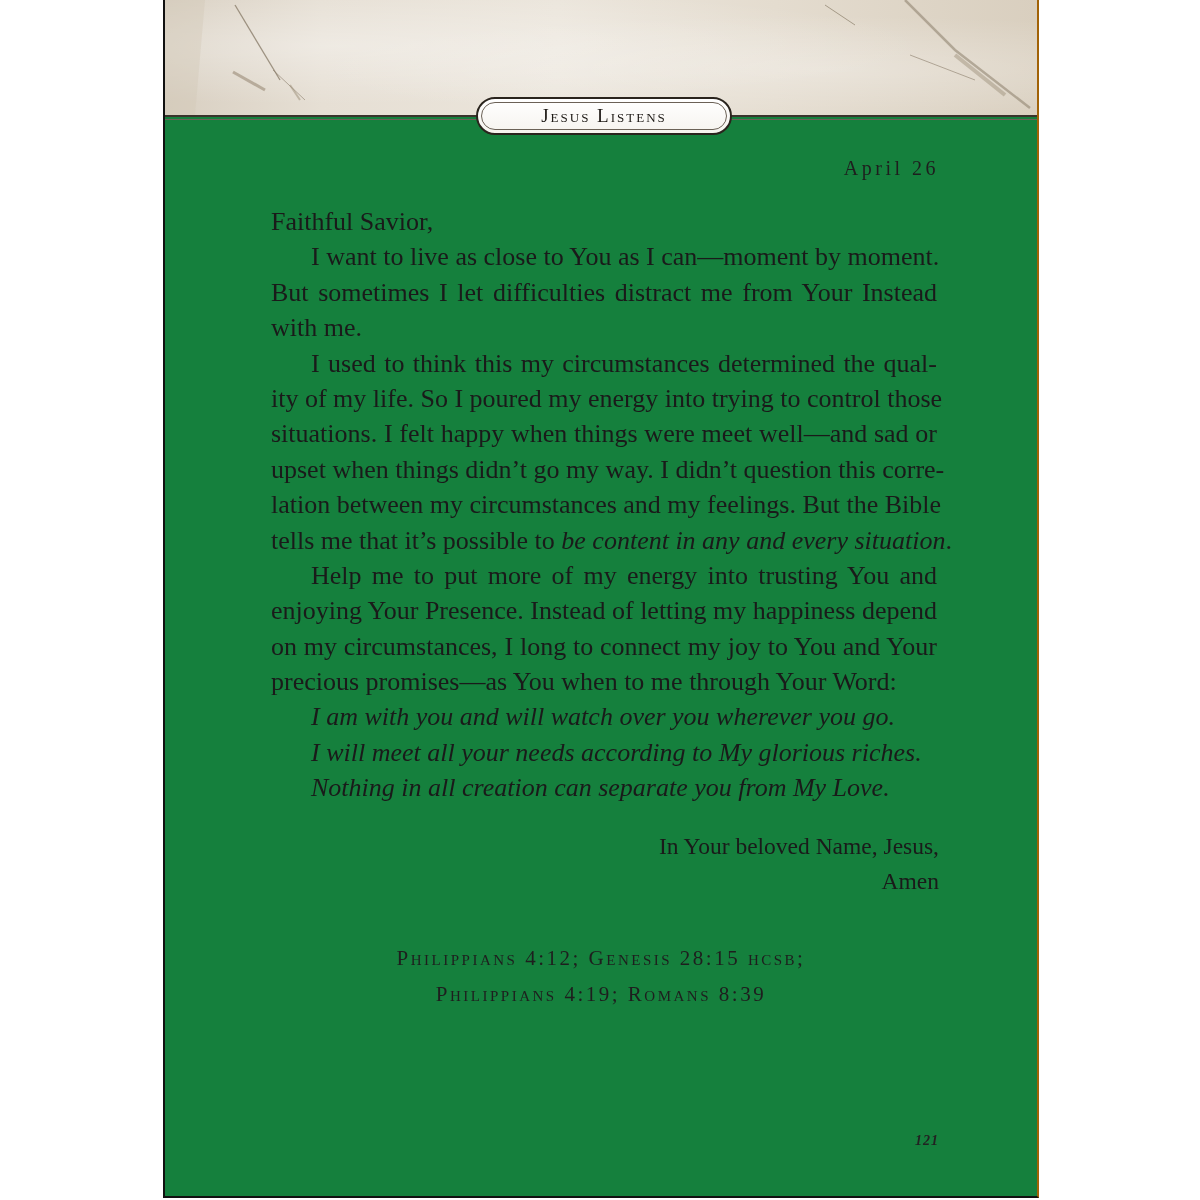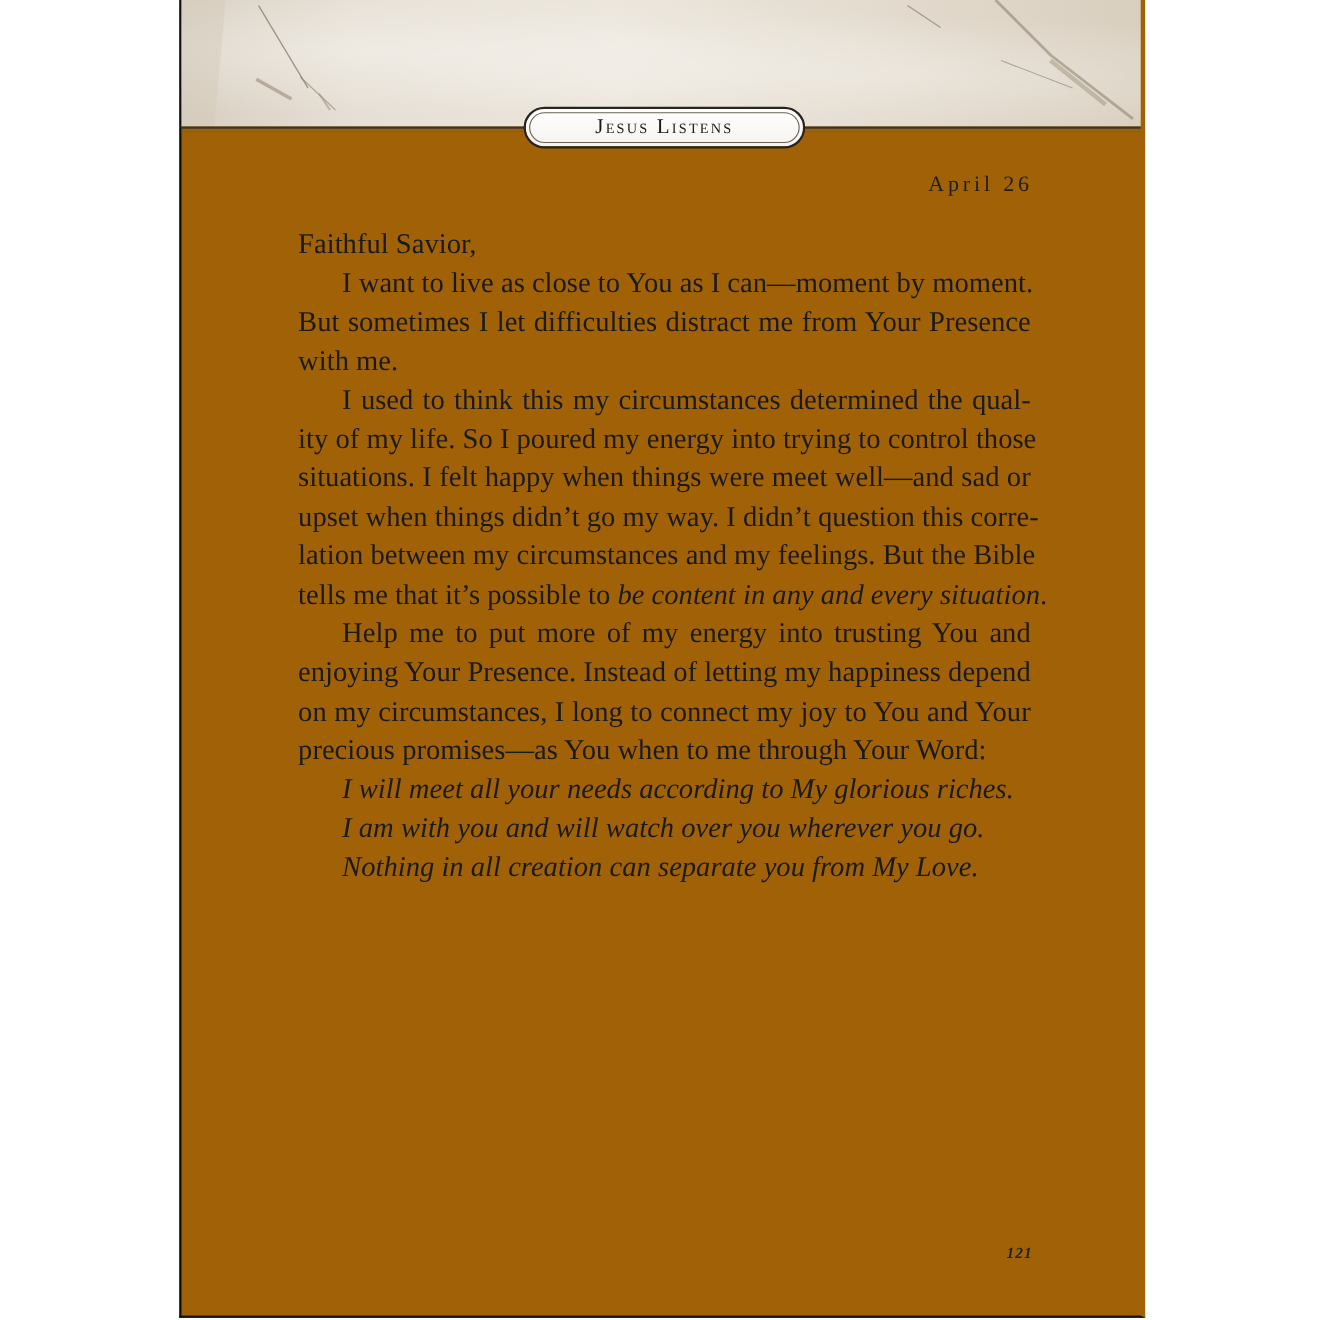--- a/index.html
+++ b/index.html
@@ -15,23 +15,23 @@
       font-family: "Liberation Serif", "DejaVu Serif", serif;
       color: #1a1a1a;
     }
     .page {
       position: absolute;
       left: 163px;
       top: 0;
       width: 872px;
       height: 1196px;
       border-left: 2px solid #111;
-      border-right: 4px solid #a16207;
+      border-right: 2px solid #a16207;
       border-bottom: 2px solid #111;
-      background: #a16207;
+      background: #15803d;
     }
     .header-band {
       position: absolute;
       left: 0;
       top: 0;
       width: 872px;
       height: 115px;
       background:
         radial-gradient(ellipse at 20% 40%, rgba(255,255,255,0.35), rgba(255,255,255,0) 60%),
         radial-gradient(ellipse at 75% 60%, rgba(255,255,255,0.3), rgba(255,255,255,0) 55%),
@@ -185,36 +185,44 @@
   <div class="badge">
     <span class="badge-title">Jesus Listens</span>
   </div>
 
   <div class="date">April 26</div>
 
   <div class="body">
     <span class="line last">Faithful Savior,</span>
 
     <span class="line indent">I want to live as close to You as I can—moment by moment.</span>
-    <span class="line">But sometimes I let difficulties distract me from Your Presence</span>
+    <span class="line">But sometimes I let difficulties distract me from Your Instead</span>
     <span class="line last">with me.</span>
 
     <span class="line indent">I used to think this my circumstances determined the qual-</span>
     <span class="line">ity of my life. So I poured my energy into trying to control those</span>
     <span class="line">situations. I felt happy when things were meet well—and sad or</span>
     <span class="line">upset when things didn’t go my way. I didn’t question this corre-</span>
     <span class="line">lation between my circumstances and my feelings. But the Bible</span>
     <span class="line last"><span>tells me that it’s possible to </span><em>be content in any and every situation</em><span>.</span></span>
 
     <span class="line indent">Help me to put more of my energy into trusting You and</span>
     <span class="line">enjoying Your Presence. Instead of letting my happiness depend</span>
     <span class="line">on my circumstances, I long to connect my joy to You and Your</span>
     <span class="line last">precious promises—as You when to me through Your Word:</span>
 
+    <span class="line verse">I am with you and will watch over you wherever you go.</span>
     <span class="line verse">I will meet all your needs according to My glorious riches.</span>
-    <span class="line verse">I am with you and will watch over you wherever you go.</span>
     <span class="line verse">Nothing in all creation can separate you from My Love.</span>
   </div>
 
-
+  <div class="closing">
+    <div>In Your beloved Name, Jesus,</div>
+    <div>Amen</div>
+  </div>
+
+  <div class="refs">
+    <div>Philippians 4:12; Genesis 28:15 hcsb;</div>
+    <div>Philippians 4:19; Romans 8:39</div>
+  </div>
 
   <div class="page-number">121</div>
 </div>
 
 </body></html>

